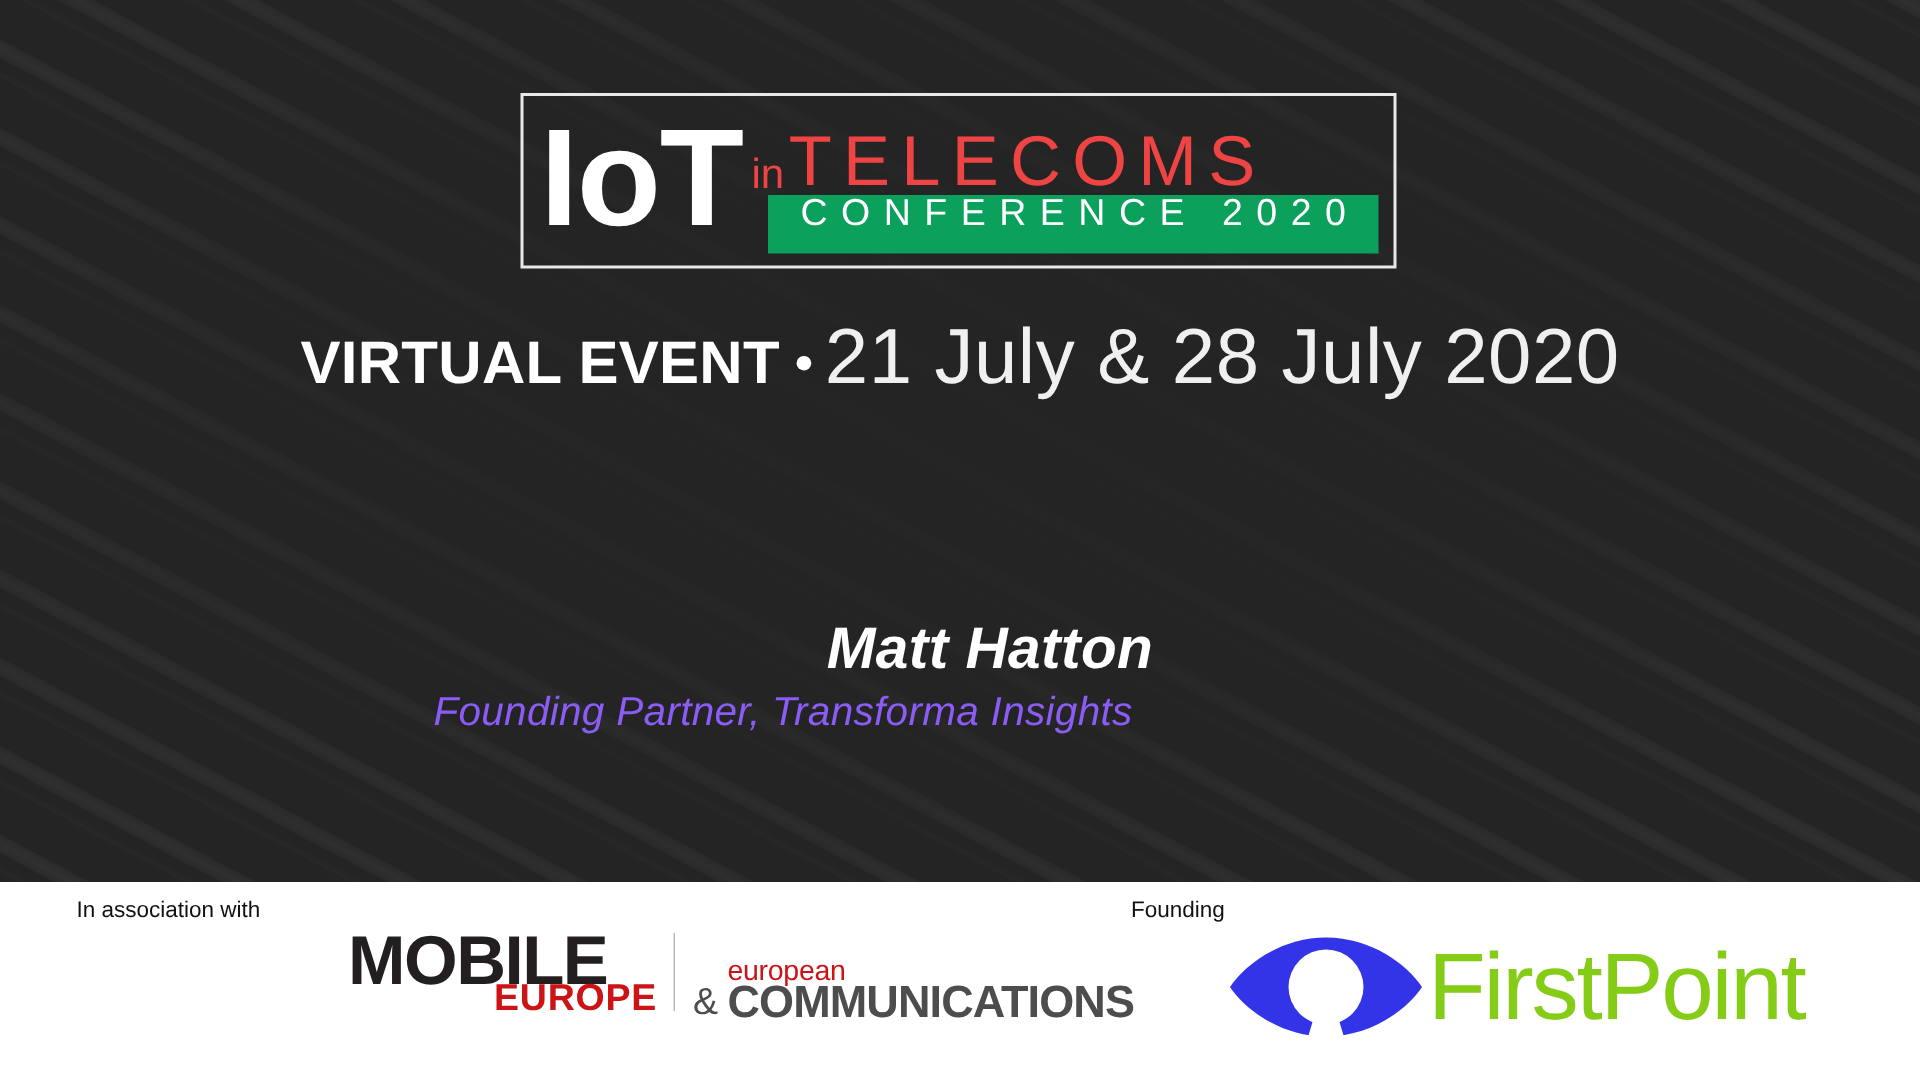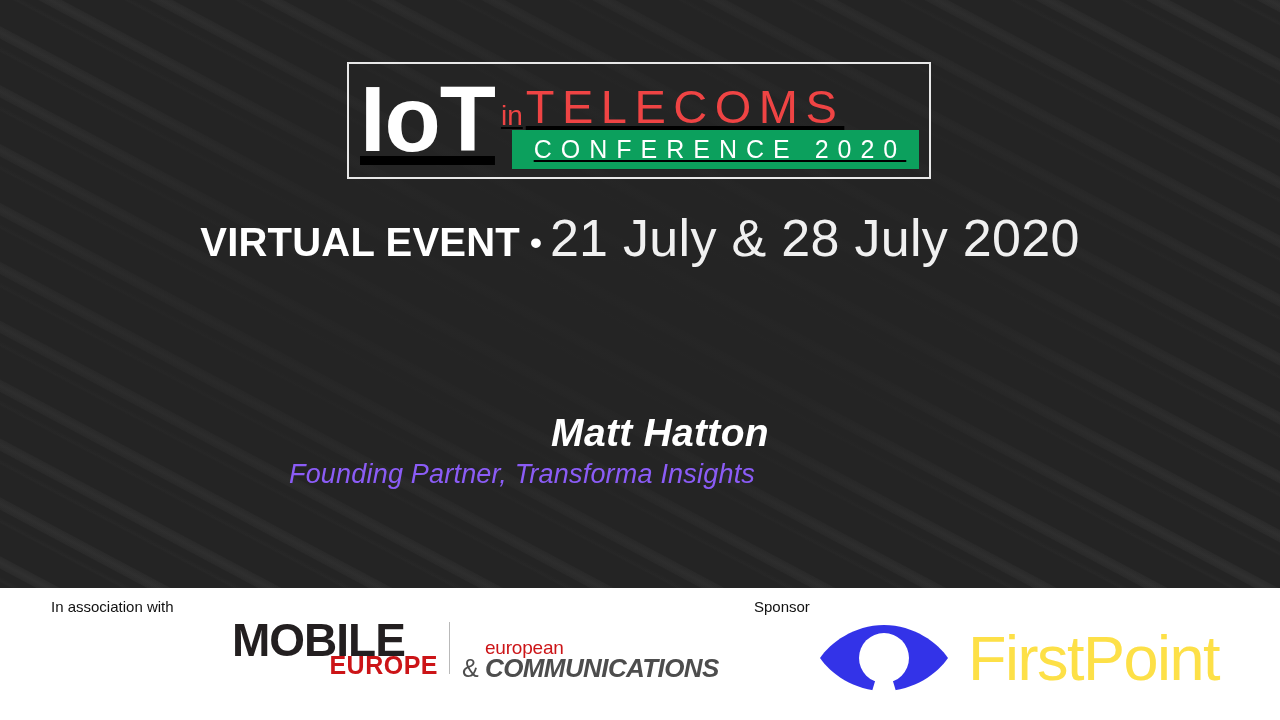--- a/index.html
+++ b/index.html
@@ -74,21 +74,20 @@
     border: 2px solid #e8e8e8;
     box-sizing: border-box;
   }
   .logo-inner {
     position: absolute;
     left: 0; top: 0; right: 0; bottom: 0;
     padding: 6px 9px 8px 11px;
     box-sizing: border-box;
     display: flex;
     align-items: stretch;
-    text-decoration: underline;
   }
   .iot-mark {
     color: #ffffff;
     font-weight: 700;
     font-size: 92px;
     line-height: 100px;
     letter-spacing: -1px;
     font-family: "Liberation Sans", sans-serif;
     display: flex;
     align-items: center;
@@ -120,21 +119,20 @@
     letter-spacing: 7.5px;
     line-height: 1;
     margin-left: 3px;
   }
   .conf-band {
     background: #0ca05d;
     height: 40px;
     margin-left: 11px;
     margin-right: 1px;
     display: flex;
-    align-items: center;
     justify-content: center;
   }
   .conf-band span {
     color: #ffffff;
     font-size: 25px;
     font-weight: 400;
     letter-spacing: 9px;
     text-indent: 9px;
     line-height: 1;
   }
@@ -288,45 +286,44 @@
     top: 18px;
     font-size: 25px;
     font-weight: 400;
     color: #4d4d4d;
     line-height: 25px;
   }
   .ec-comms {
     position: absolute;
     left: 23px;
     top: 18px;
-    font-size: 26px;
+    font-size: 30px;
     font-weight: 700;
     color: #4d4d4d;
     line-height: 25px;
     letter-spacing: -0.6px;
-    font-style: italic;
   }
 
   
   .firstpoint {
     position: absolute;
     left: 818px;
     top: 612px;
     height: 92px;
     display: flex;
     align-items: center;
   }
   .fp-mark { width: 132px; height: 92px; display:block; }
   .fp-word {
     font-size: 63px;
     font-weight: 400;
-    color: #fde047;
+    color: #84cc16;
     letter-spacing: -1.5px;
     line-height: 63px;
-    margin-left: 18px;
+    margin-left: 2px;
     font-family: "Liberation Sans", sans-serif;
   }
 </style>
 </head>
 <body>
 
 <div id="slide">
 
   <div class="stage">
     <div class="stripes"></div>
@@ -352,21 +349,21 @@
   <div class="event-line">
     <span class="ve">VIRTUAL EVENT</span><span class="dot">•</span><span class="dates">21 July &amp; 28 July 2020</span>
   </div>
 
   <div class="speaker-name">Matt Hatton</div>
   <div class="speaker-role">Founding Partner, Transforma Insights</div>
 
   <div class="footer"></div>
 
   <div class="footer-label lbl-assoc">In association with</div>
-  <div class="footer-label lbl-spons">Sponsor</div>
+  <div class="footer-label lbl-spons">Founding</div>
 
   <div class="mobile-europe">
     <div class="me-mobile">MOBILE</div>
     <div class="me-europe">EUROPE</div>
   </div>
   <div class="me-divider"></div>
 
   <div class="eurocomms">
     <div class="ec-european">european</div>
     <div class="ec-amp">&amp;</div>

